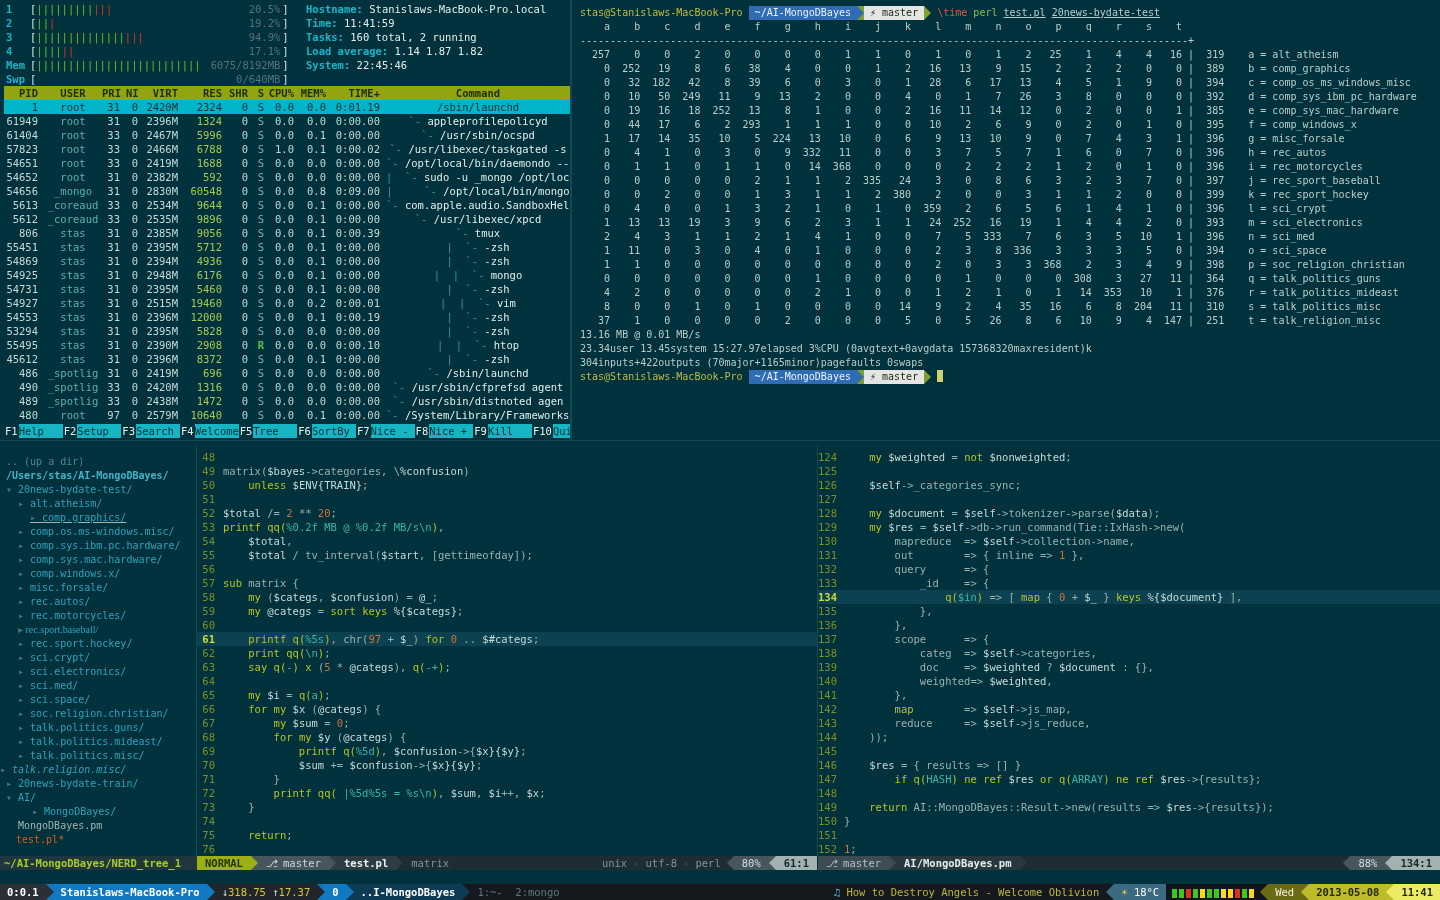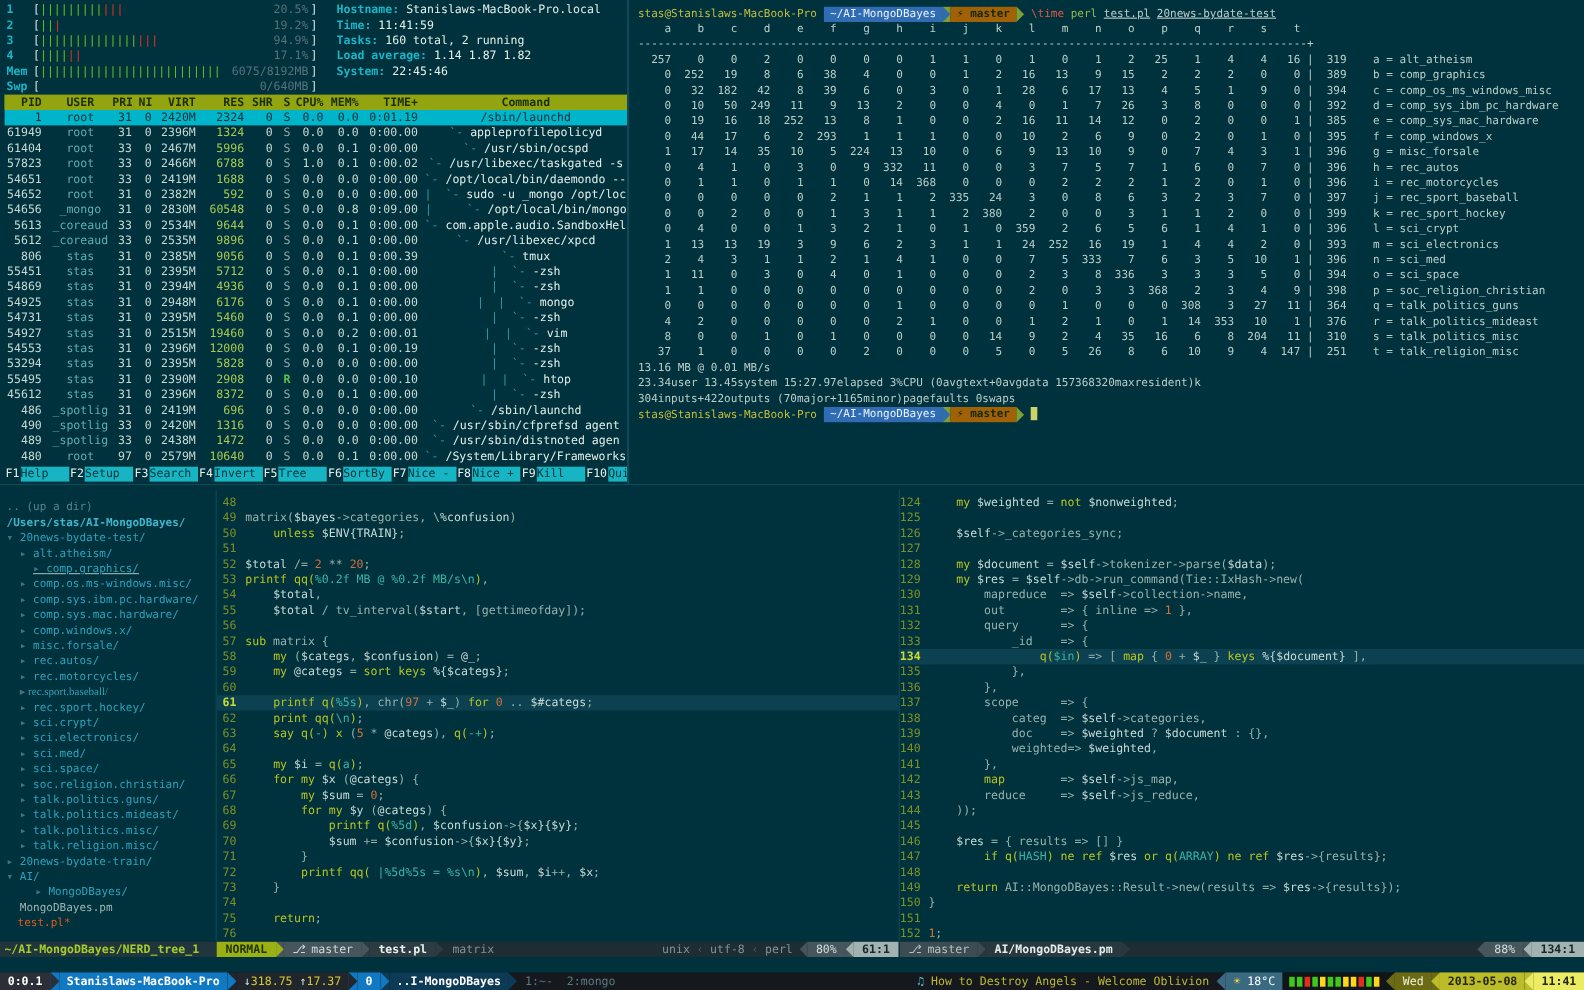--- a/index.html
+++ b/index.html
@@ -49,21 +49,21 @@
   
   .tline{height:14px;white-space:pre;overflow:hidden}
   .mline{color:#b9cfc9}
   .fline{color:#b9cdc7}
   .p-user{color:#c3bb3e}
   .p-time{color:#e05545}
   .p-cmd{color:#8fbb4a}
   .p-arg{color:#b9cdc9;text-decoration:underline}
   .pseg{display:inline-block;height:14px;vertical-align:top}
   .psegpath{background:#2f6cb3;color:#eaf3fa}
-  .psegbr{background:#a16207;color:#17290b;font-weight:bold}
+  .psegbr{background:#e5e5e5;color:#17290b;font-weight:normal}
   .parr{display:inline-block;width:0;height:0;vertical-align:top;
     border-top:7px solid transparent;border-bottom:7px solid transparent;border-left:7px solid}
   .parr1{border-left-color:#2f6cb3;background:#7f9f30}
   .parr2{border-left-color:#7f9f30}
   .cursor{display:inline-block;width:6px;height:12px;background:#cdd36a;vertical-align:-2px}
   
   .titem{height:14px;white-space:pre;overflow:hidden}
   .tarrow{color:#3f7482}
   .updir .tname{color:#59828f}
   .root .tname{color:#41b5ca;font-weight:bold}
@@ -480,21 +480,21 @@
         <div class="fkitem">
           <span class="fk">F2</span>
           <span class="fl">Setup</span>
         </div>
         <div class="fkitem">
           <span class="fk">F3</span>
           <span class="fl">Search</span>
         </div>
         <div class="fkitem">
           <span class="fk">F4</span>
-          <span class="fl">Invert</span>
+          <span class="fl">Welcome</span>
         </div>
         <div class="fkitem">
           <span class="fk">F5</span>
           <span class="fl">Tree</span>
         </div>
         <div class="fkitem">
           <span class="fk">F6</span>
           <span class="fl">SortBy</span>
         </div>
         <div class="fkitem">
@@ -569,21 +569,21 @@
         <div class="titem dir" style="padding-left: 18px; font-family: Liberation Serif, serif;"><span class="tarrow">▸ </span><span class="tname">rec.sport.baseball/</span></div>
         <div class="titem dir" style="padding-left: 18px;"><span class="tarrow">▸ </span><span class="tname">rec.sport.hockey/</span></div>
         <div class="titem dir" style="padding-left: 18px;"><span class="tarrow">▸ </span><span class="tname">sci.crypt/</span></div>
         <div class="titem dir" style="padding-left: 18px;"><span class="tarrow">▸ </span><span class="tname">sci.electronics/</span></div>
         <div class="titem dir" style="padding-left: 18px;"><span class="tarrow">▸ </span><span class="tname">sci.med/</span></div>
         <div class="titem dir" style="padding-left: 18px;"><span class="tarrow">▸ </span><span class="tname">sci.space/</span></div>
         <div class="titem dir" style="padding-left: 18px;"><span class="tarrow">▸ </span><span class="tname">soc.religion.christian/</span></div>
         <div class="titem dir" style="padding-left: 18px;"><span class="tarrow">▸ </span><span class="tname">talk.politics.guns/</span></div>
         <div class="titem dir" style="padding-left: 18px;"><span class="tarrow">▸ </span><span class="tname">talk.politics.mideast/</span></div>
         <div class="titem dir" style="padding-left: 18px;"><span class="tarrow">▸ </span><span class="tname">talk.politics.misc/</span></div>
-        <div class="titem dir" style="padding-left: 18px;"><span class="tarrow">▸ </span><span class="tname">talk.religion.misc/</span></div>
+        <div class="titem dir" style=" font-style: italic;"><span class="tarrow">▸ </span><span class="tname">talk.religion.misc/</span></div>
         <div class="titem dir" style="padding-left: 6px;"><span class="tarrow">▸ </span><span class="tname">20news-bydate-train/</span></div>
         <div class="titem dir" style="padding-left: 6px;"><span class="tarrow">▾ </span><span class="tname">AI/</span></div>
         <div class="titem dir" style="padding-left: 32px;"><span class="tarrow">▸ </span><span class="tname">MongoDBayes/</span></div>
         <div class="titem file" style="padding-left: 18px;"><span class="tname">MongoDBayes.pm</span></div>
         <div class="titem exec" style="padding-left: 16px;"><span class="tname">test.pl*</span></div>
       </div>
     <div class="vsep" style="left:196px"></div>
     <div class="codepane" id="code-left" style="left:197px;width:620px">
         <div class="cline"><span class="lnum">48</span><span class="ctext"></span></div>
         <div class="cline"><span class="lnum">49</span><span class="ctext">matrix(<span class="tv">$bayes</span>-&gt;categories, \<span class="tv">%confusion</span>)</span></div>

